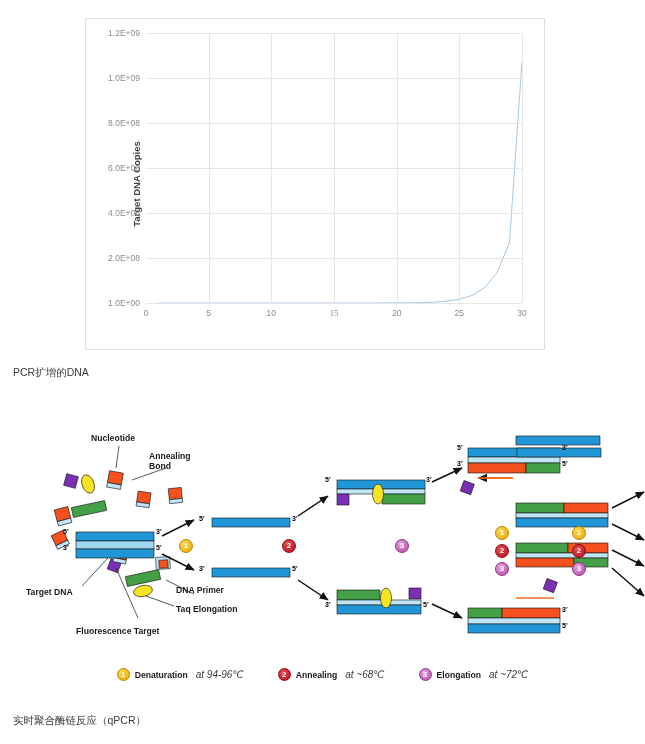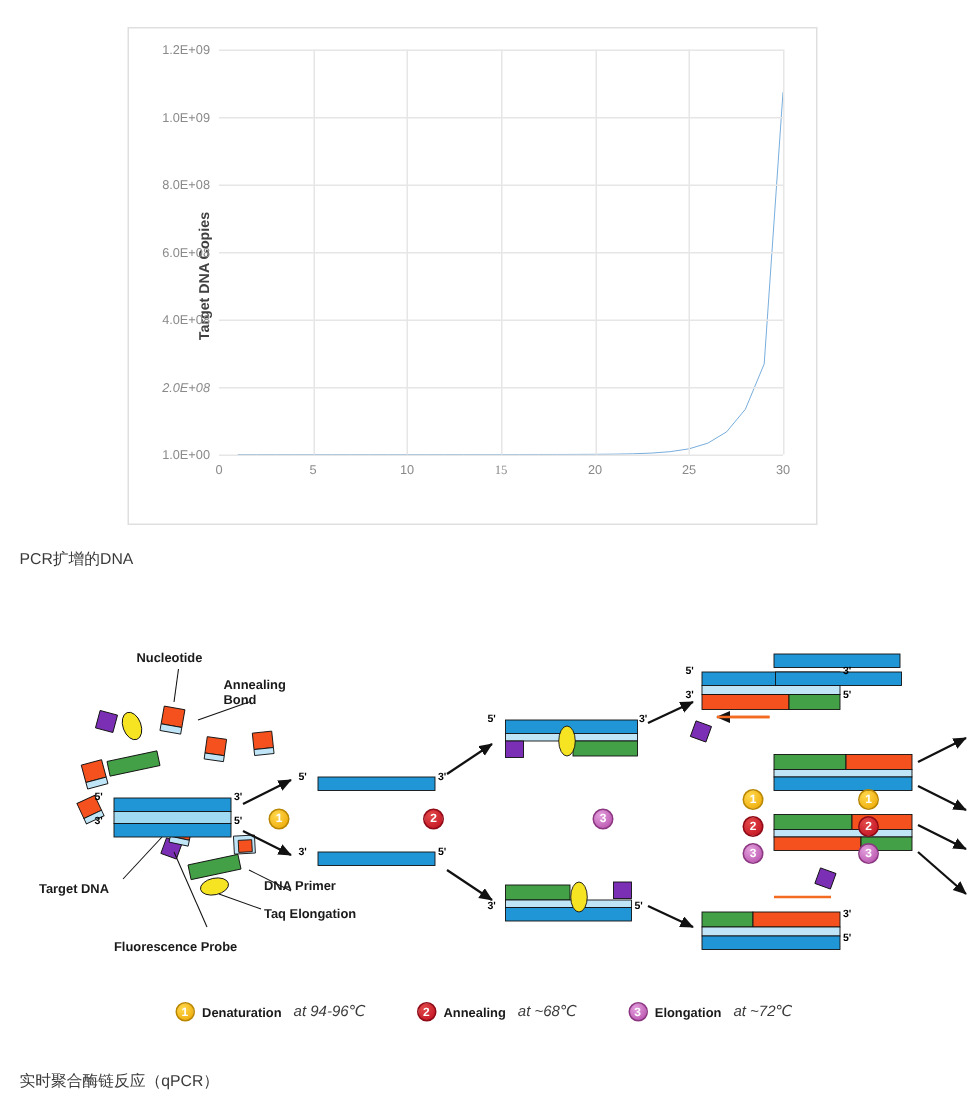--- a/index.html
+++ b/index.html
@@ -61,21 +61,21 @@
   <div id="ylabel">Target DNA Copies</div>
 
   <div id="plot-area">
 
     <svg id="curve-svg" viewBox="0 0 100 100" preserveAspectRatio="none">
       <path id="curve-path" fill="none" stroke="#5b9bd5" stroke-width="0.55" vector-effect="non-scaling-stroke" d="M3.333,100.000 L6.667,100.000 L10.000,100.000 L13.333,100.000 L16.667,100.000 L20.000,100.000 L23.333,100.000 L26.667,100.000 L30.000,100.000 L33.333,100.000 L36.667,100.000 L40.000,100.000 L43.333,100.000 L46.667,99.999 L50.000,99.999 L53.333,99.997 L56.667,99.995 L60.000,99.989 L63.333,99.978 L66.667,99.956 L70.000,99.913 L73.333,99.825 L76.667,99.650 L80.000,99.301 L83.333,98.602 L86.667,97.204 L90.000,94.408 L93.333,88.815 L96.667,77.630 L100.000,10.522"></path>
     </svg>
   <div class="grid-h" style="top: 100%;"></div>
       <div class="ytick" style="top: 100%;">1.0E+00</div>
       <div class="grid-h" style="top: 83.3333%;"></div>
-      <div class="ytick" style="top: 83.3333%; font-style: italic;">2.0E+08</div>
+      <div class="ytick" style="top: 83.3333%;">2.0E+08</div>
       <div class="grid-h" style="top: 66.6667%;"></div>
       <div class="ytick" style="top: 66.6667%;">4.0E+08</div>
       <div class="grid-h" style="top: 50%;"></div>
       <div class="ytick" style="top: 50%;">6.0E+08</div>
       <div class="grid-h" style="top: 33.3333%;"></div>
       <div class="ytick" style="top: 33.3333%;">8.0E+08</div>
       <div class="grid-h" style="top: 16.6667%;"></div>
       <div class="ytick" style="top: 16.6667%;">1.0E+09</div>
       <div class="grid-h" style="top: 0%;"></div>
       <div class="ytick" style="top: 0%;">1.2E+09</div>
@@ -249,21 +249,21 @@
   </svg>
 
   <div class="dlabel" style="left:75px;top:26px;">Nucleotide</div>
   <div class="dlabel" style="left:133px;top:44px;">
     <span>Annealing</span><br>
     <span>Bond</span>
   </div>
   <div class="dlabel" style="left:10px;top:180px;">Target DNA</div>
   <div class="dlabel" style="left:160px;top:178px;">DNA Primer</div>
   <div class="dlabel" style="left:160px;top:197px;">Taq Elongation</div>
-  <div class="dlabel" style="left:60px;top:219px;">Fluorescence Probe</div>
+  <div class="dlabel" style="left:60px;top:219px;">Fluorescence Target</div>
 
   <div class="endlabel" style="left:47px;top:120px;">5'</div>
   <div class="endlabel" style="left:140px;top:120px;">3'</div>
   <div class="endlabel" style="left:47px;top:136px;">3'</div>
   <div class="endlabel" style="left:140px;top:136px;">5'</div>
 
   <div class="endlabel" style="left:183px;top:107px;">5'</div>
   <div class="endlabel" style="left:276px;top:107px;">3'</div>
   <div class="endlabel" style="left:183px;top:157px;">3'</div>
   <div class="endlabel" style="left:276px;top:157px;">5'</div>

